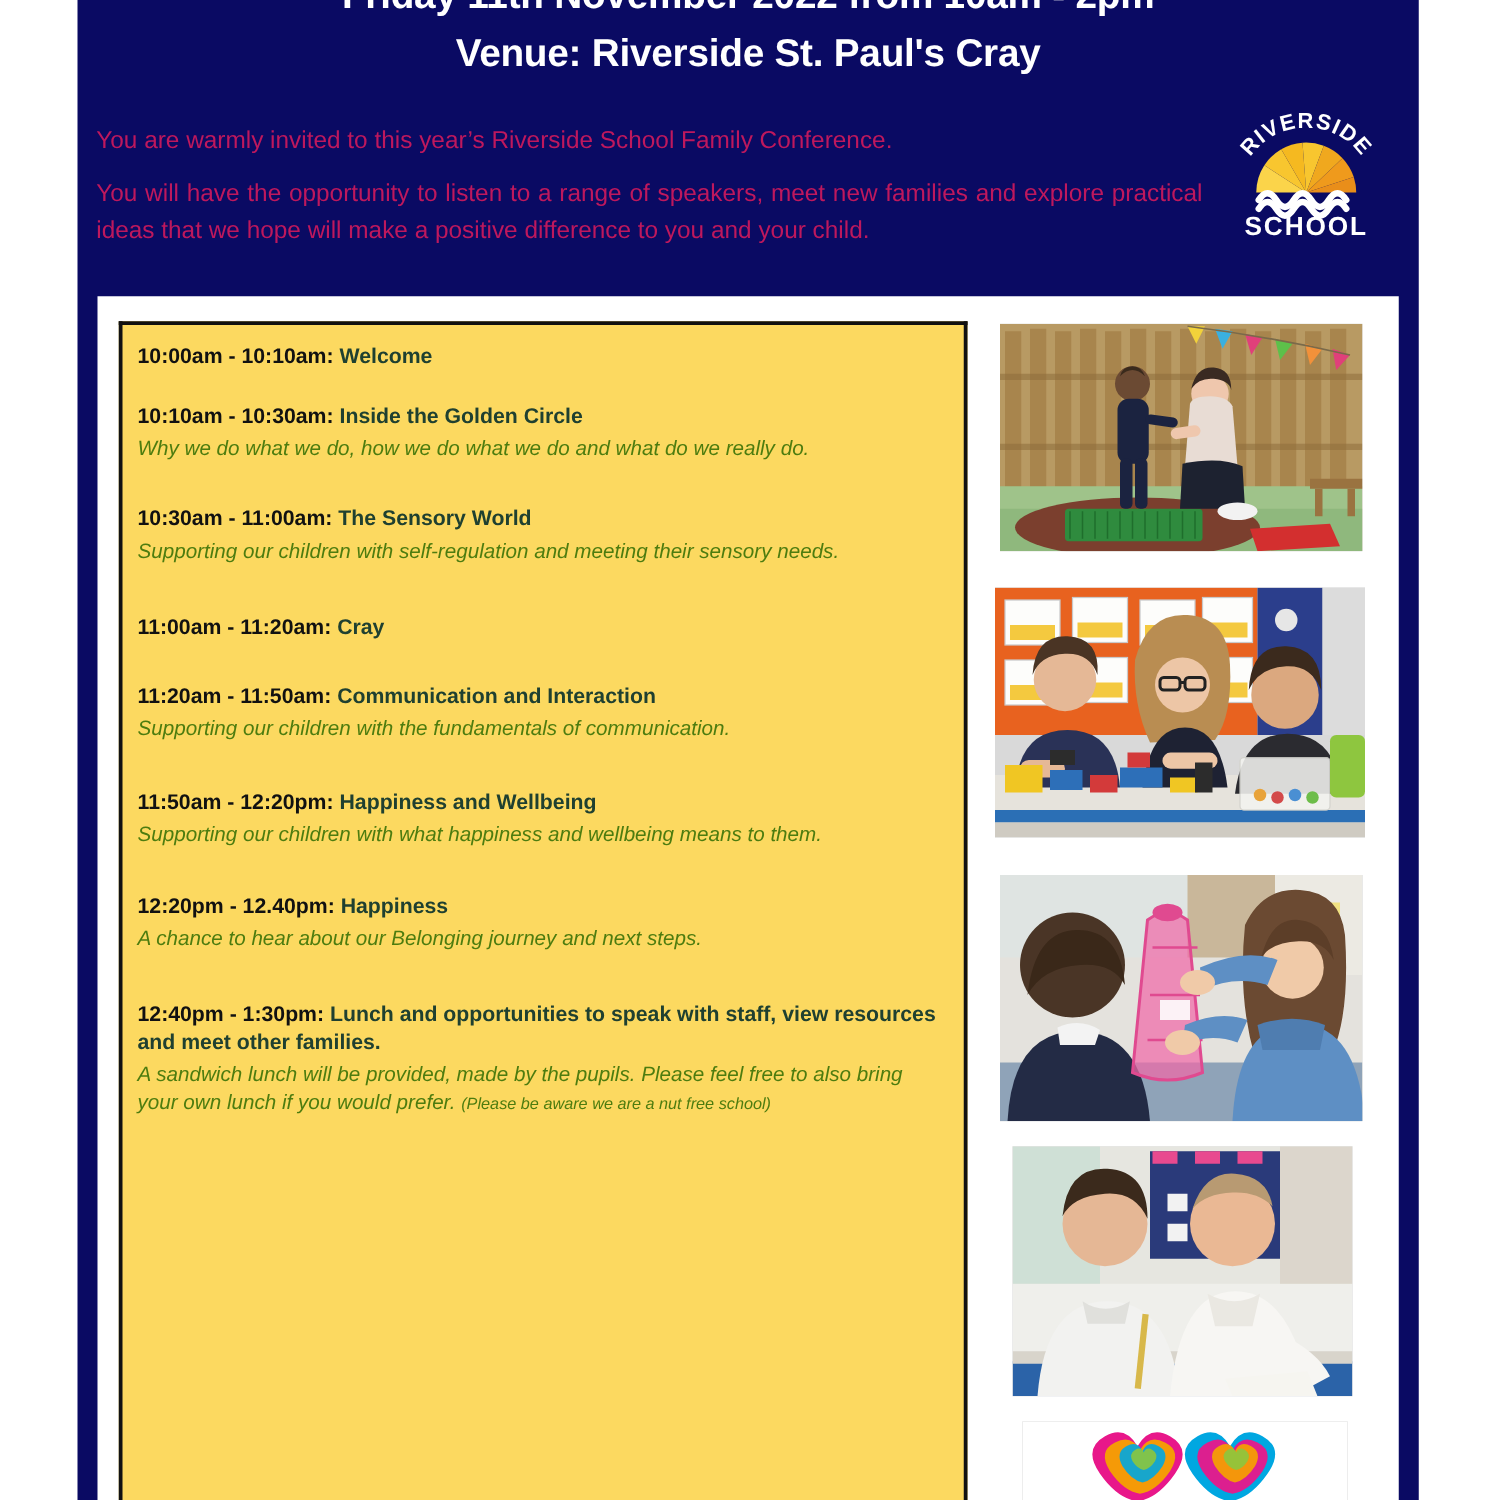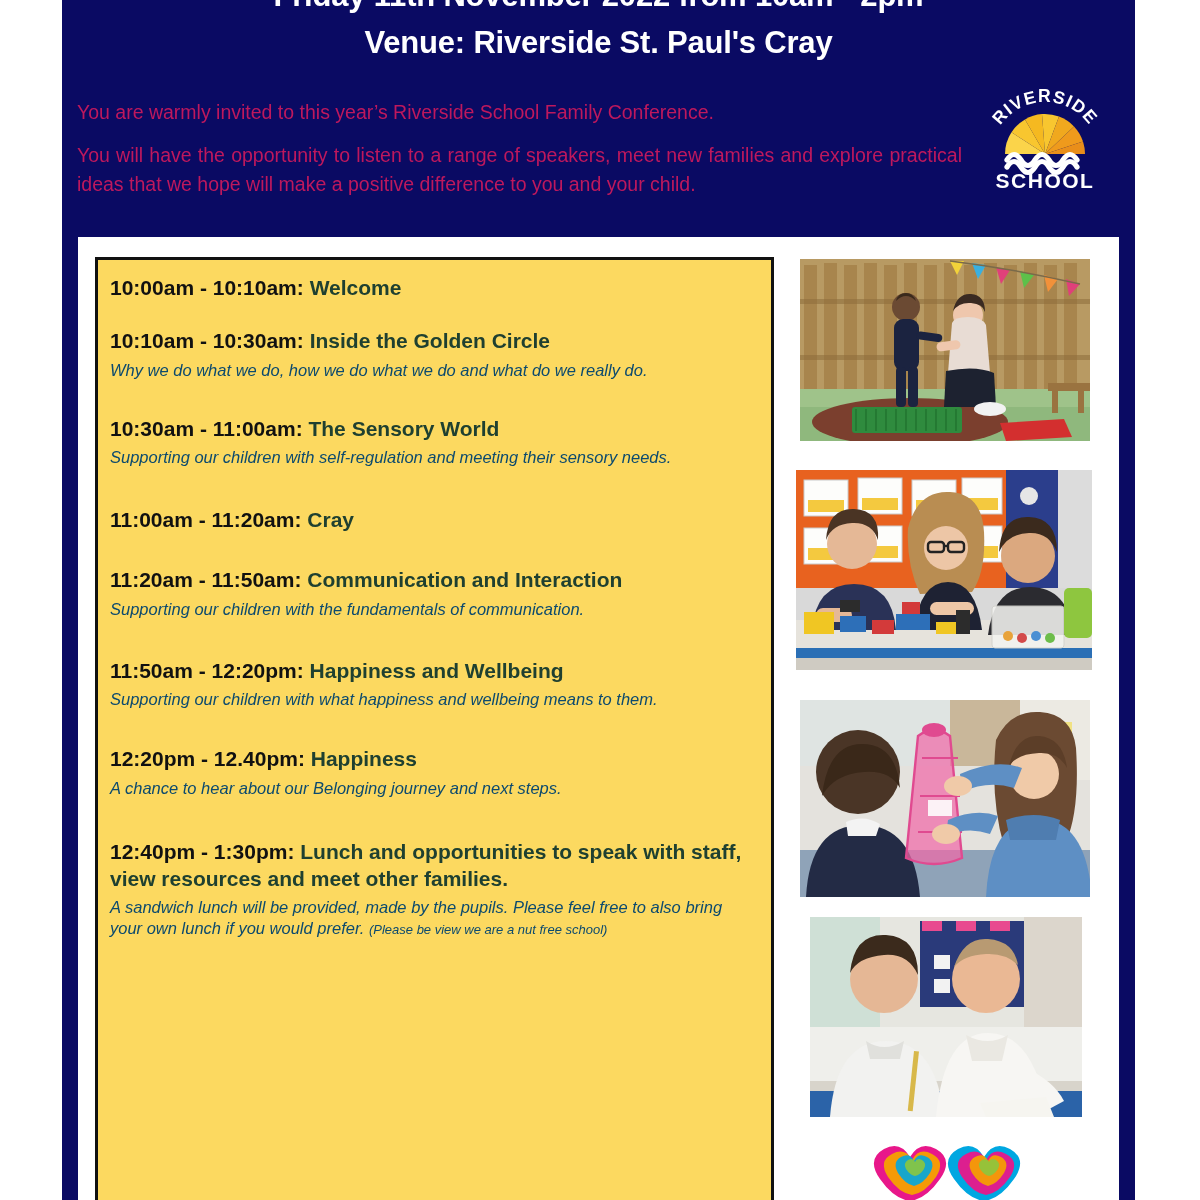--- a/index.html
+++ b/index.html
@@ -103,31 +103,31 @@
     height: 943px;
     background: #fcd960;
     border: 3px solid #111111;
     border-bottom: none;
     box-sizing: border-box;
     padding: 14px 14px 0 12px;
     overflow: hidden;
   }
   .item { margin-bottom: 20px; }
   .item-head {
-    font-size: 21px;
+    font-size: 17px;
     font-weight: bold;
     color: #111111;
     line-height: 1.3;
     margin: 0 0 5px 0;
   }
   .item-head .ttl { color: #1f4030; }
   .item-desc {
     font-size: 16.5px;
     font-style: italic;
-    color: #0c4a6e;
+    color: #4d7c0f;
     line-height: 1.28;
     margin: 0;
   }
   .item-desc .small {
     font-size: 13px;
   }
 
   
   .photos {
     position: absolute;
@@ -228,21 +228,21 @@
         <p class="item-desc">Supporting our children with  what happiness and wellbeing means to them.</p>
       </div>
 
       <div class="item" style="margin-top:35px">
         <p class="item-head"><span>12:20pm - 12.40pm: </span><span class="ttl">Happiness</span></p>
         <p class="item-desc">A chance to hear about our Belonging journey and next steps.</p>
       </div>
 
       <div class="item" style="margin-top:39px">
         <p class="item-head"><span>12:40pm - 1:30pm: </span><span class="ttl">Lunch and opportunities to speak with staff, view resources and meet other families.</span></p>
-        <p class="item-desc"><span>A sandwich lunch will be provided, made by the pupils. Please feel free to also bring  your own lunch if you would prefer.  </span><span class="small">(Please be view we are a nut free school)</span></p>
+        <p class="item-desc"><span>A sandwich lunch will be provided, made by the pupils. Please feel free to also bring  your own lunch if you would prefer.  </span><span class="small">(Please be aware we are a nut free school)</span></p>
       </div>
 
     </div>
 
     <div class="photos">
 
       <div class="photo ph1">
         <svg viewBox="0 0 290 182" preserveAspectRatio="none" aria-hidden="true">
           <rect width="290" height="182" fill="#cbb98f"></rect>
           <rect y="0" width="290" height="132" fill="#b89a63"></rect>

